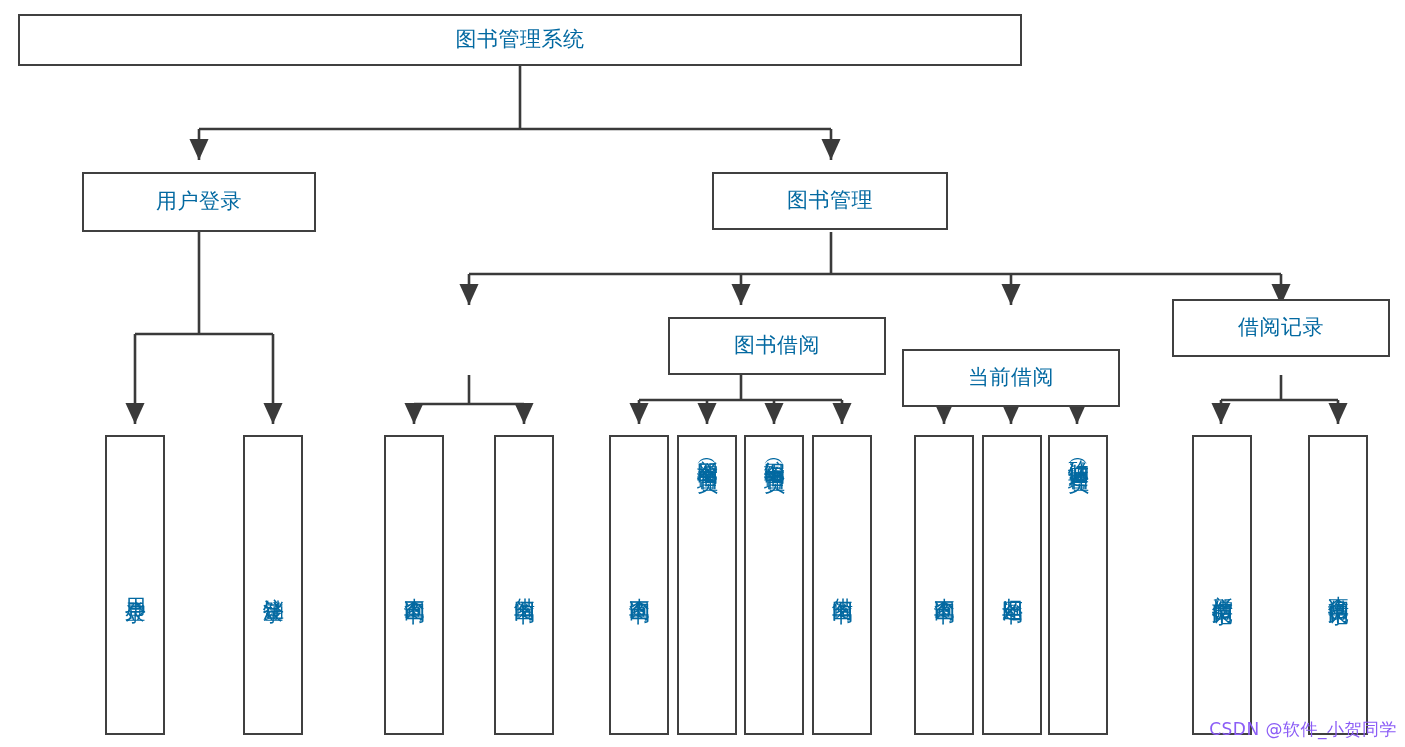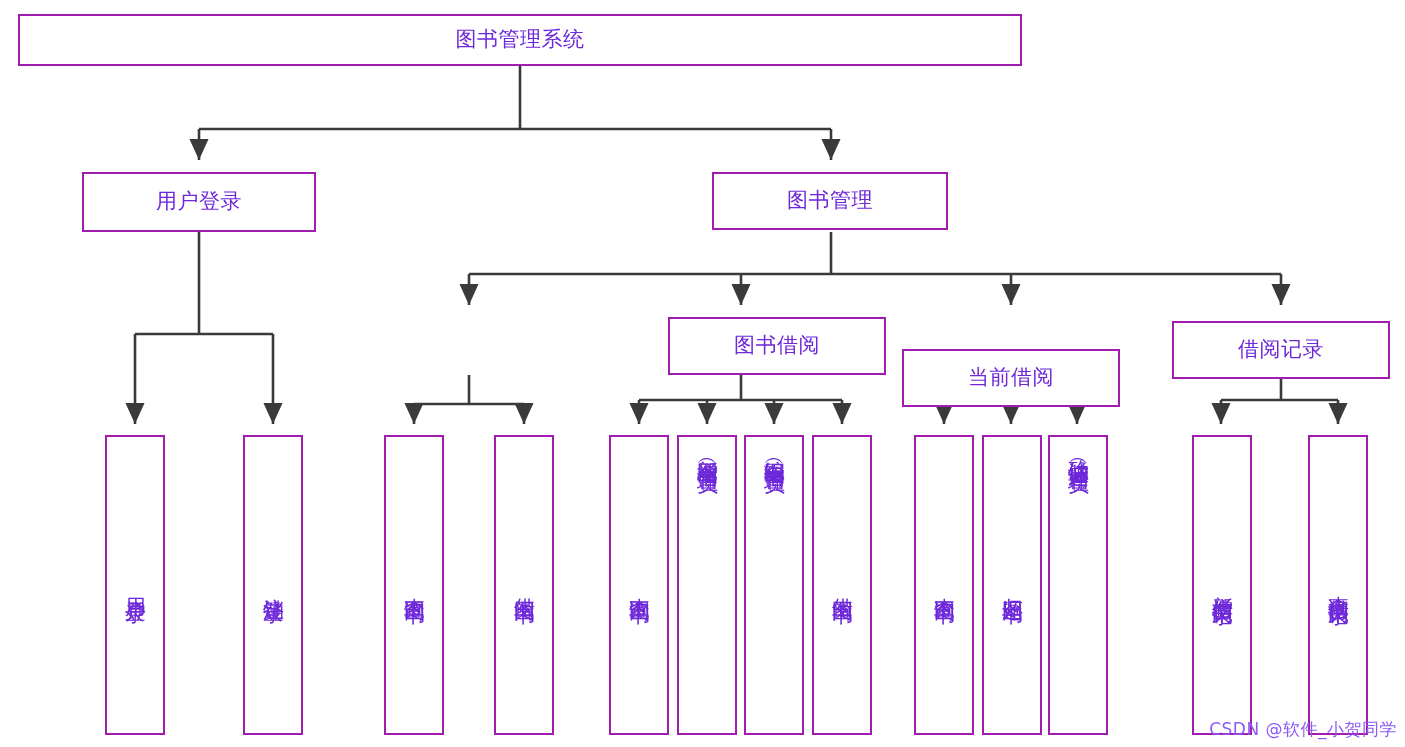--- a/index.html
+++ b/index.html
@@ -22,25 +22,25 @@
     left: 0;
     top: 0;
     width: 1405px;
     height: 747px;
     pointer-events: none;
   }
   .node {
     position: absolute;
     box-sizing: border-box;
     background: #ffffff;
-    border: 2px solid #a21caf;
+    border: 2px solid #404040;
     display: flex;
     align-items: center;
     justify-content: center;
-    color: #6d28d9;
+    color: #0369a1;
     letter-spacing: 0.5px;
   }
   .node.horiz {
     font-size: 21px;
     line-height: 1.1;
   }
   .node.vert {
     font-size: 21px;
     line-height: 1.28;
   }
@@ -142,21 +142,21 @@
 
 
   <div class="node horiz" style="left:632px; top:317px; width:218px; height:58px;margin-left:36px;">
     <span>图书借阅</span>
   </div>
 
   <div class="node horiz" style="left:902px; top:317px; width:218px; height:58px;margin-top:32px;">
     <span>当前借阅</span>
   </div>
 
-  <div class="node horiz" style="left:1172px; top:321px; width:218px; height:58px;">
+  <div class="node horiz" style="left:1172px; top:299px; width:218px; height:58px;">
     <span>借阅记录</span>
   </div>
 
   <div class="node vert" style="left:105px; top:435px; width:60px; height:300px;">
     <span class="vtext">用户登录</span>
   </div>
 
   <div class="node vert" style="left:243px; top:435px; width:60px; height:300px;">
     <span class="vtext">注销登录</span>
   </div>

